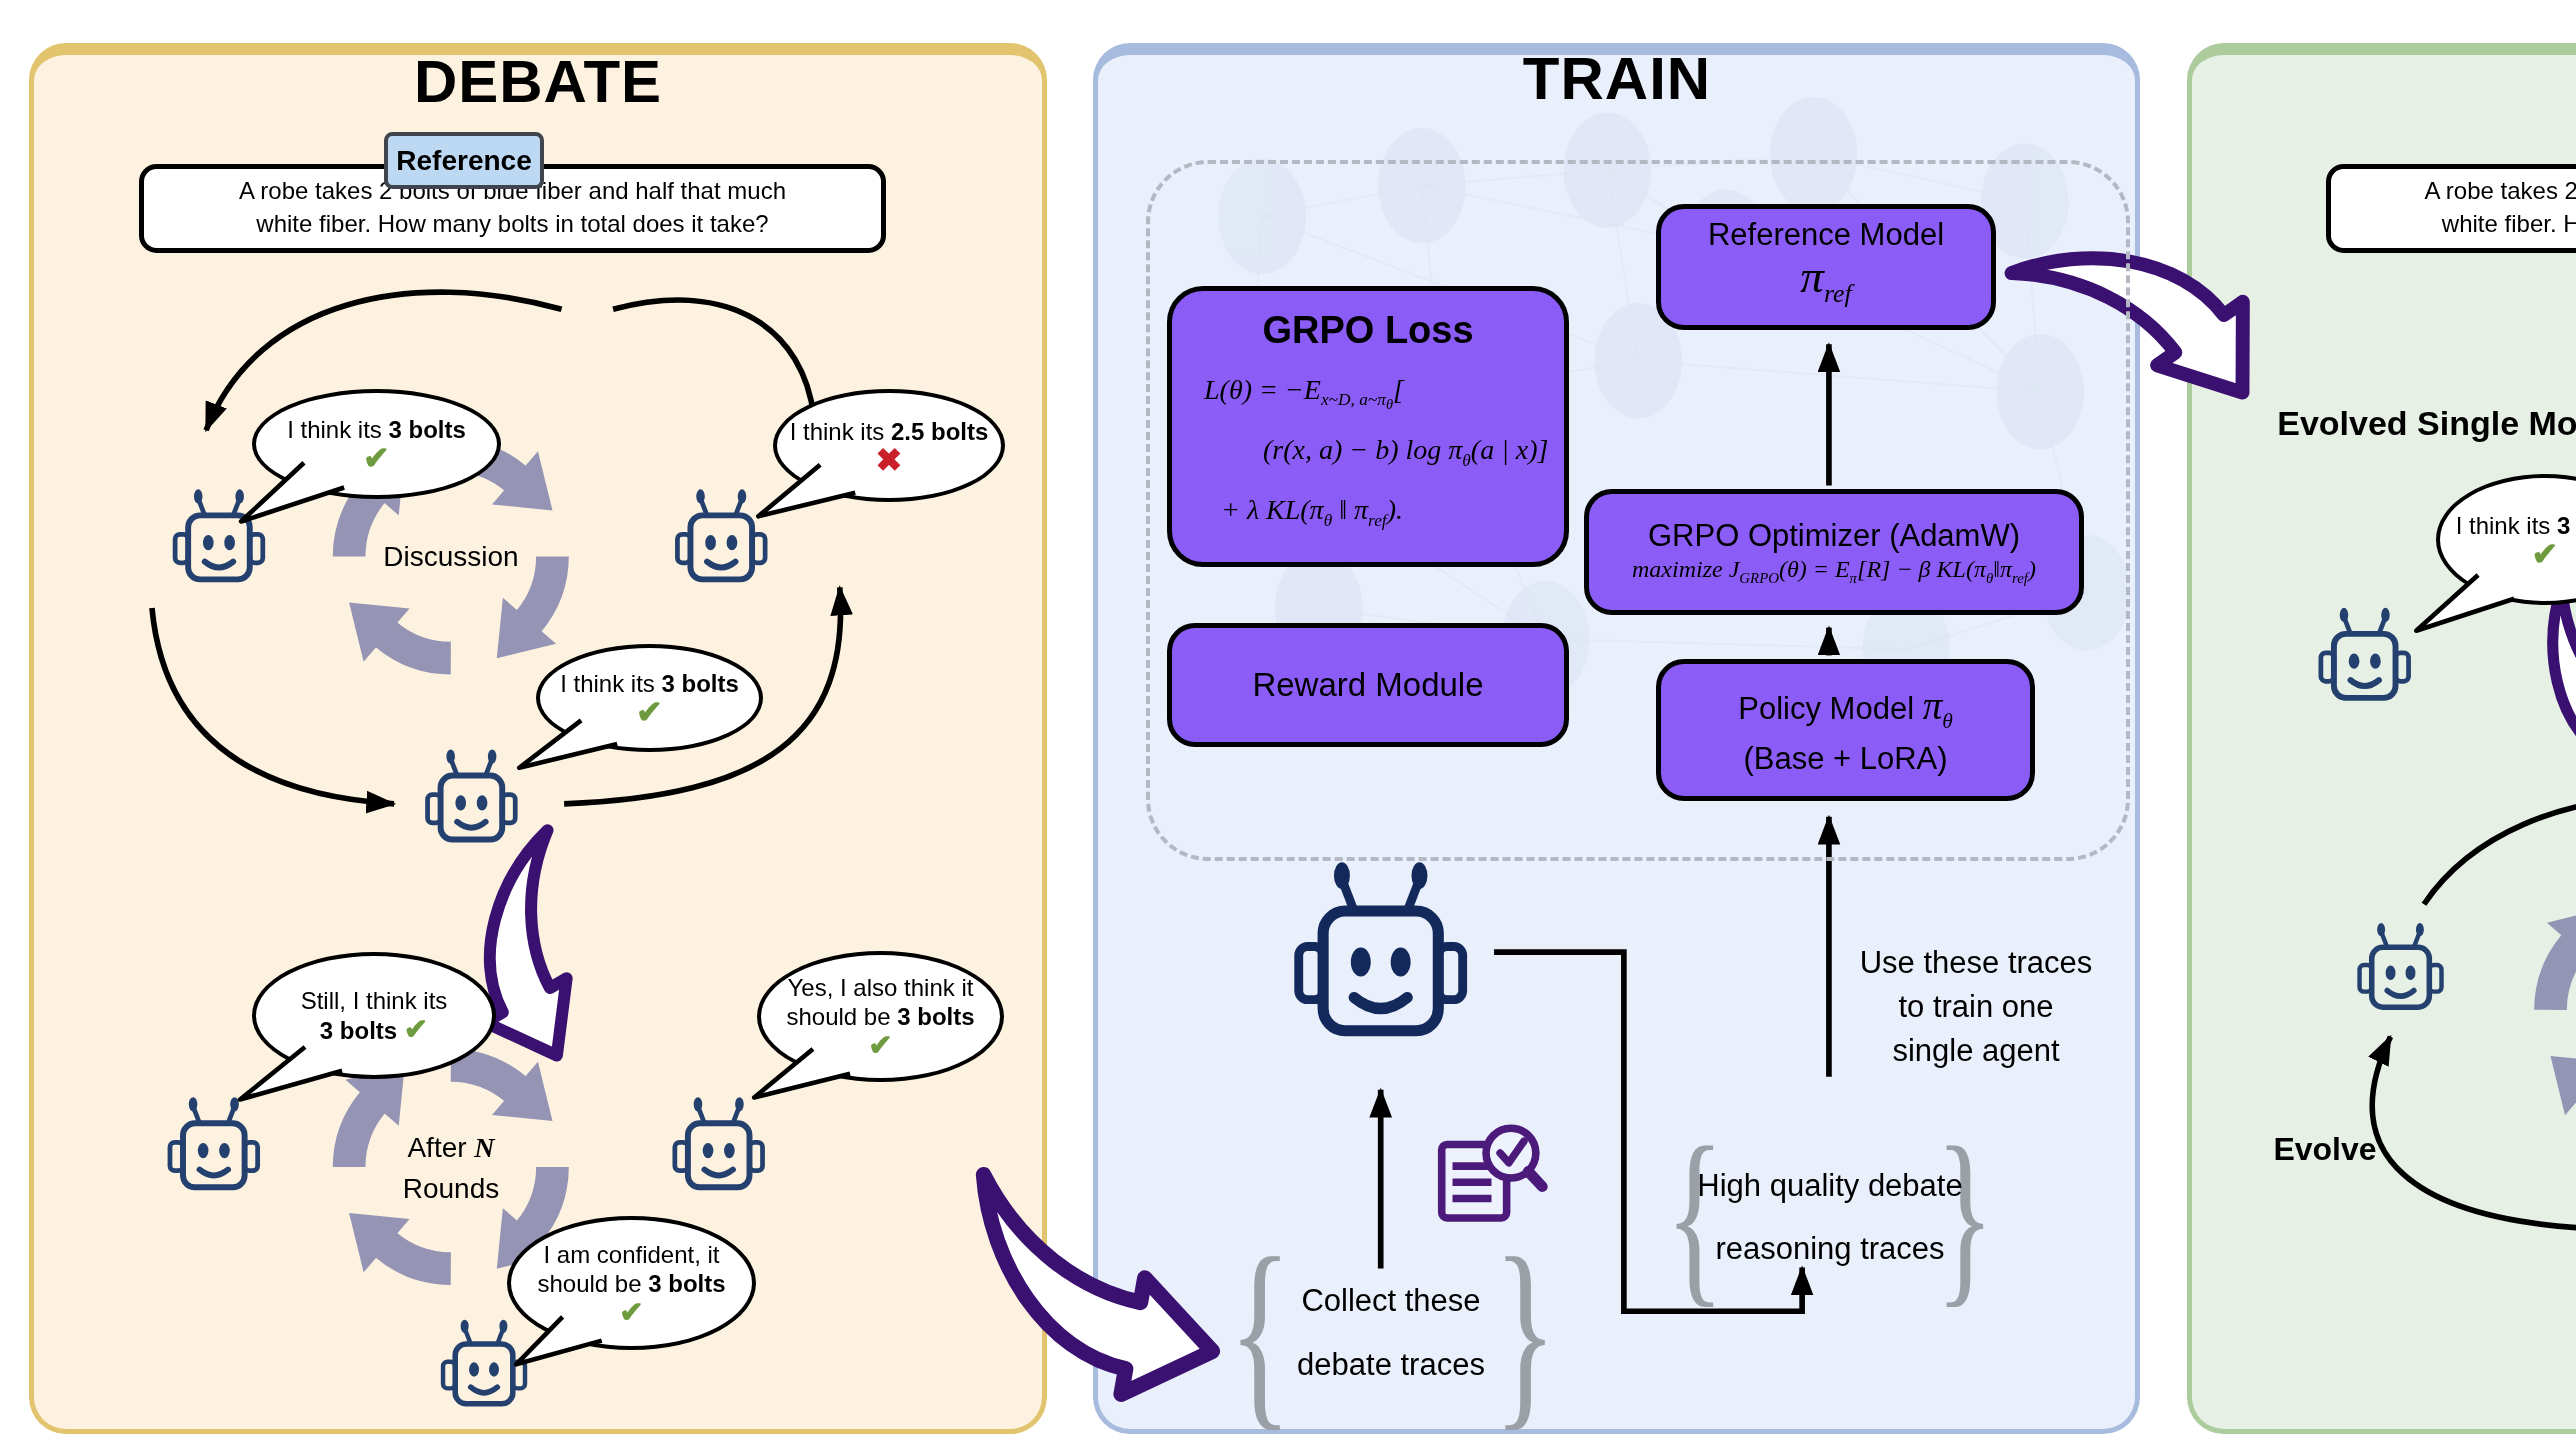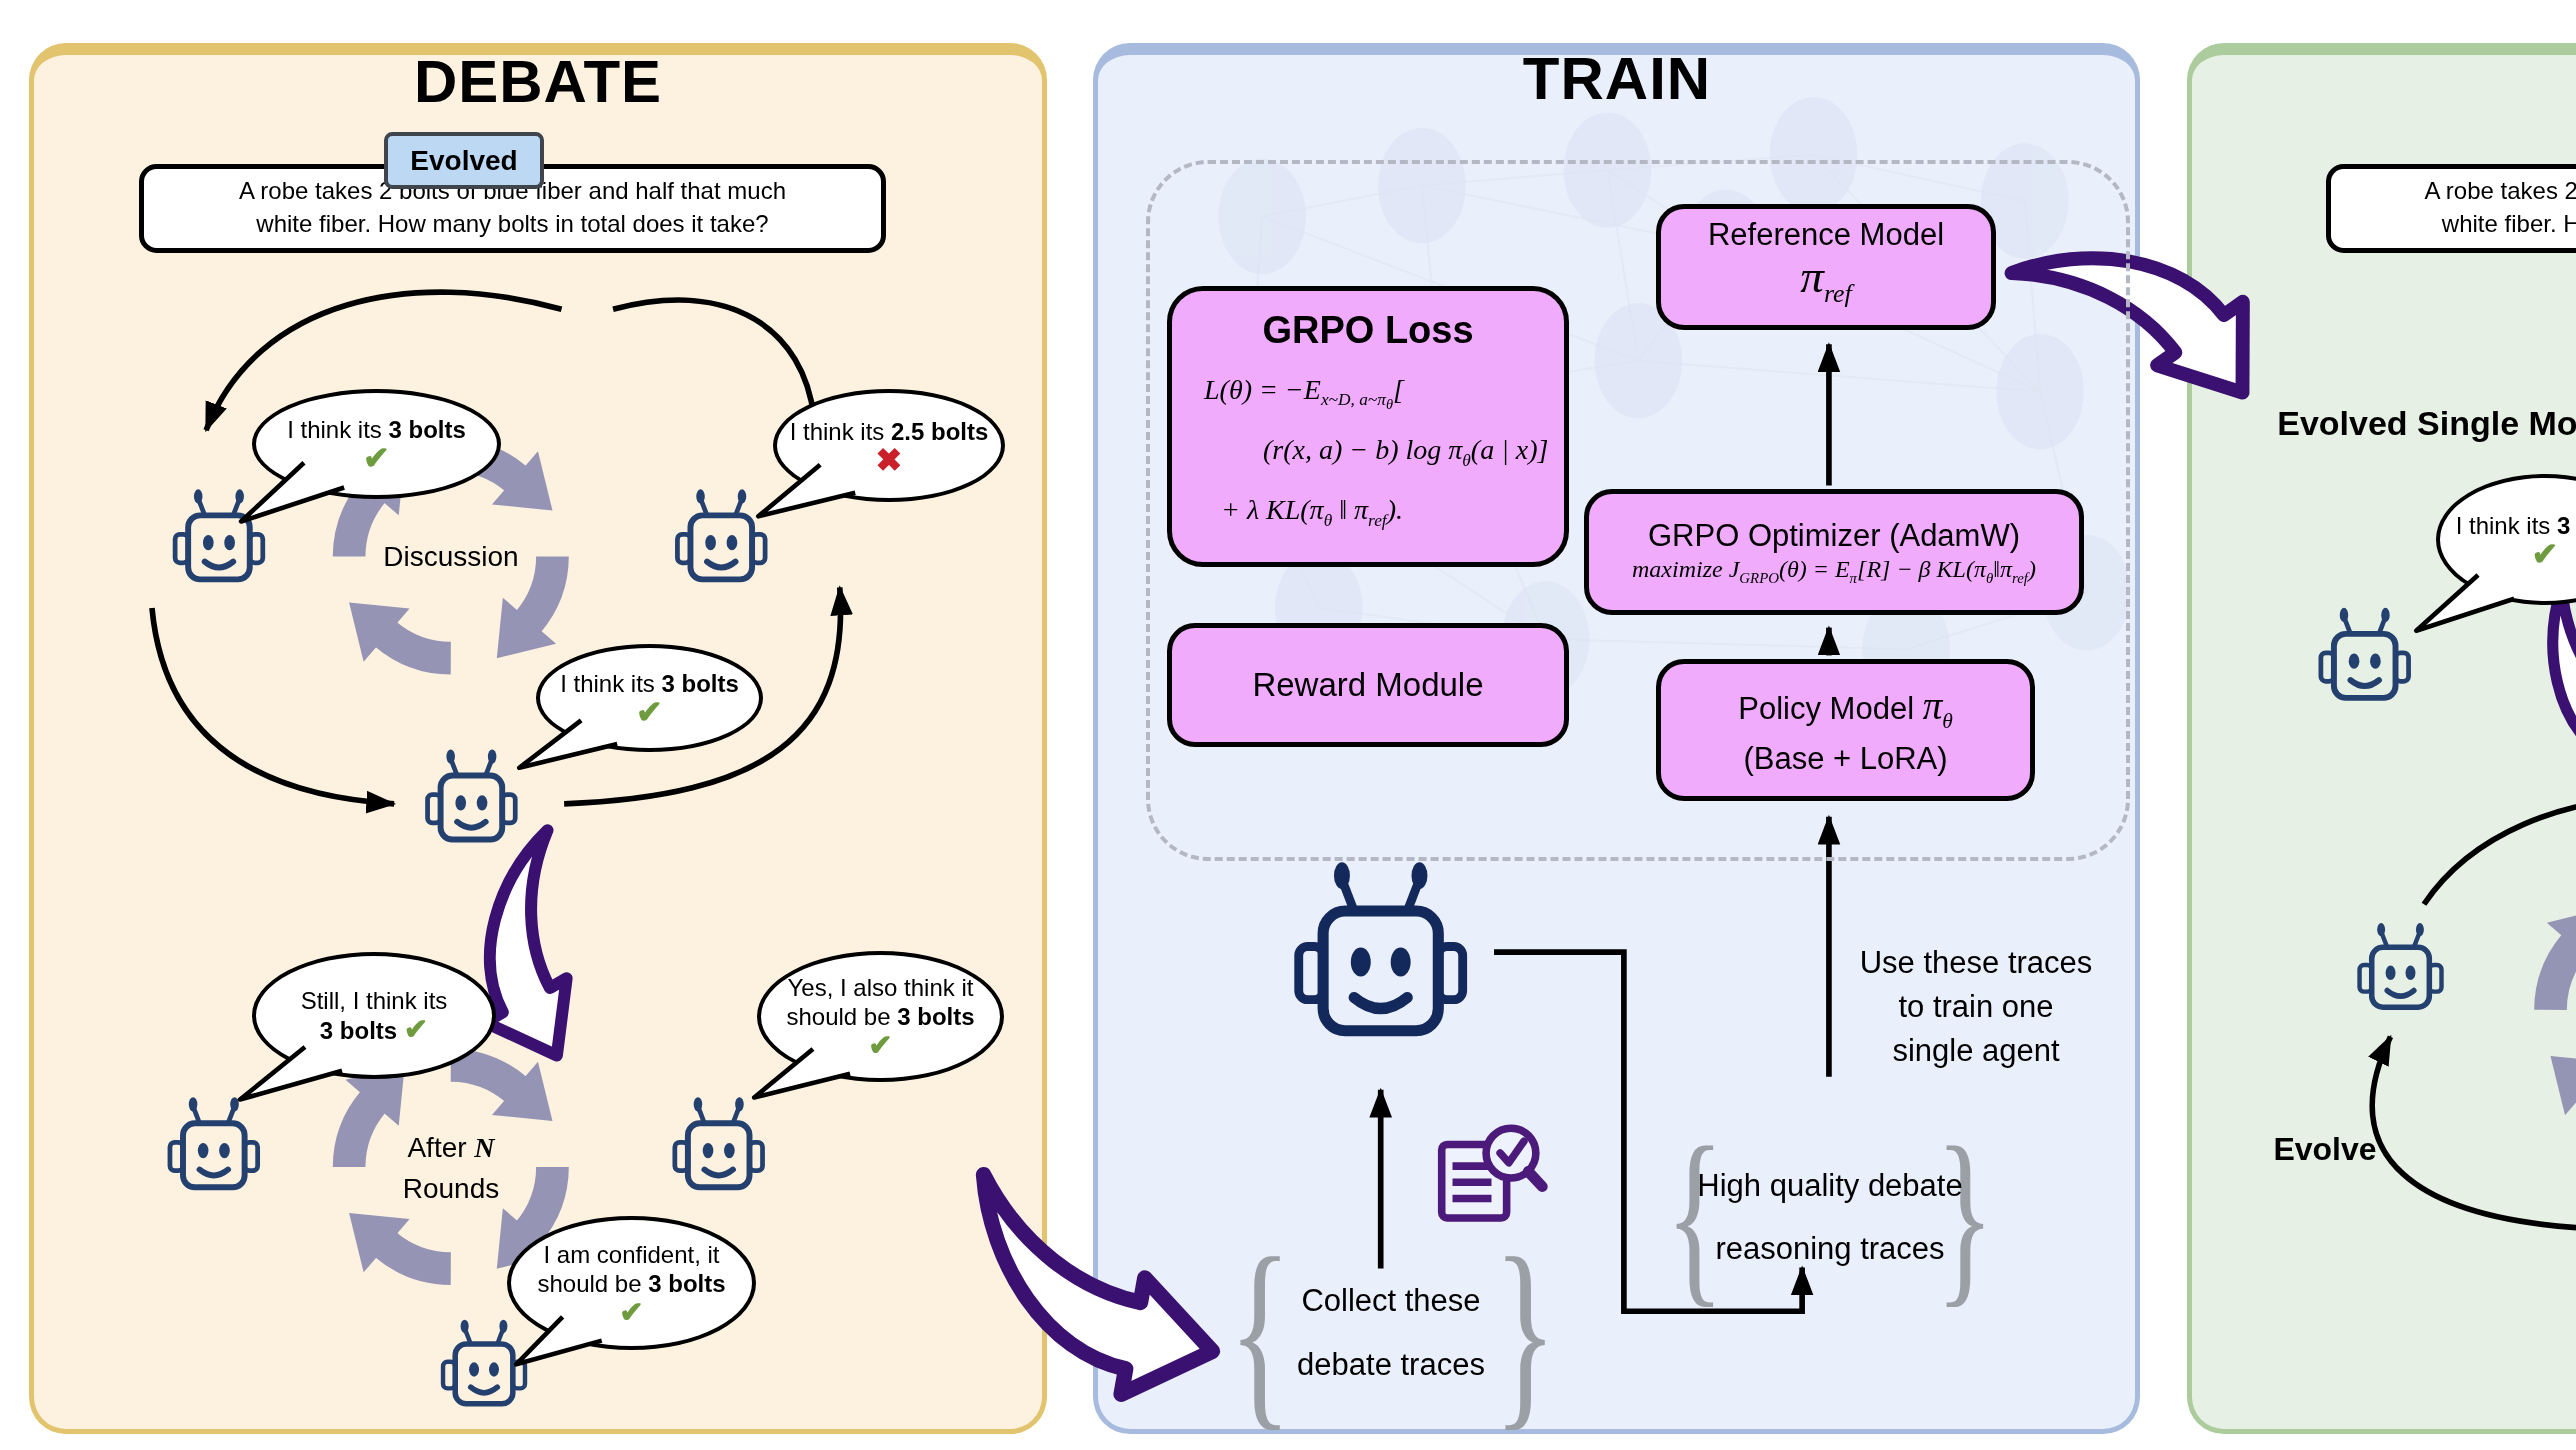--- a/index.html
+++ b/index.html
@@ -16,21 +16,21 @@
         display:flex;flex-direction:column;justify-content:flex-end;align-items:center;padding-bottom:8.2px;}
   .qtext{font-size:24px;line-height:33px;text-align:center;}
   .qtab{position:absolute;background:#bcd8f2;border:4.1px solid #40454d;border-radius:8.2px;
         font-weight:bold;font-size:28px;display:flex;align-items:center;justify-content:center;box-sizing:border-box;}
   .bubble{position:absolute;background:#fff;border:4.6px solid #000;border-radius:50%;
           display:flex;flex-direction:column;align-items:center;justify-content:center;
           text-align:center;font-size:24px;line-height:29px;box-sizing:border-box;z-index:3;}
   .ck{color:#6d9b3d;font-weight:bold;font-size:32px;line-height:29px;}
   .cks{color:#6d9b3d;font-weight:bold;font-size:29px;}
   .cx{color:#c9202a;font-weight:bold;font-size:32px;line-height:29px;}
-  .tbox{position:absolute;background:#f0abfc;border:5.2px solid #000;border-radius:28px;box-sizing:border-box;
+  .tbox{position:absolute;background:#8b5cf6;border:5.2px solid #000;border-radius:28px;box-sizing:border-box;
         display:flex;flex-direction:column;align-items:center;justify-content:center;text-align:center;z-index:2;}
   .dashbox{position:absolute;border:4.6px dashed #b3b8c2;border-radius:62px;box-sizing:border-box;z-index:1;}
   .serif{font-family:"Liberation Serif",serif;font-style:italic;}
   .sub{font-size:0.62em;}
   .brace{position:absolute;color:#9aa0a6;font-family:"Liberation Serif",serif;font-weight:400;
          transform:translate(-50%,-50%) scaleY(1.35) scaleX(0.85);z-index:2;}
   .lbl{z-index:2;}
   .bold{font-weight:bold;}
 </style>
 </head>
@@ -172,21 +172,21 @@
 
     <use href="#docmag" transform="translate(2790,2175) scale(2.1)"></use>
   </svg>
 
   <div class="ctr ptitle lbl" style="left:538px;top:81px;">DEBATE</div>
 
   <div class="qbox" style="left:139px;top:164px;width:747px;height:89px;z-index:2;">
     <div class="qtext">A robe takes 2 bolts of blue fiber and half that much</div>
     <div class="qtext">white fiber. How many bolts in total does it take?</div>
   </div>
-  <div class="qtab" style="left:384px;top:132px;width:160px;height:57px;z-index:3;">Evolved</div>
+  <div class="qtab" style="left:384px;top:132px;width:160px;height:57px;z-index:3;">Reference</div>
 
   <div class="ctr lbl" style="left:451px;top:557px;font-size:28px;z-index:2;">Discussion</div>
 
   <div class="bubble" style="left:252px;top:389px;width:249px;height:110px;">
     <div><span>I think its </span><b>3 bolts</b></div>
     <span class="ck">✔</span>
   </div>
   <div class="bubble" style="left:773px;top:389px;width:232px;height:113px;">
     <div><span>I think its </span><b>2.5 bolts</b></div>
     <span class="cx">✖</span>

